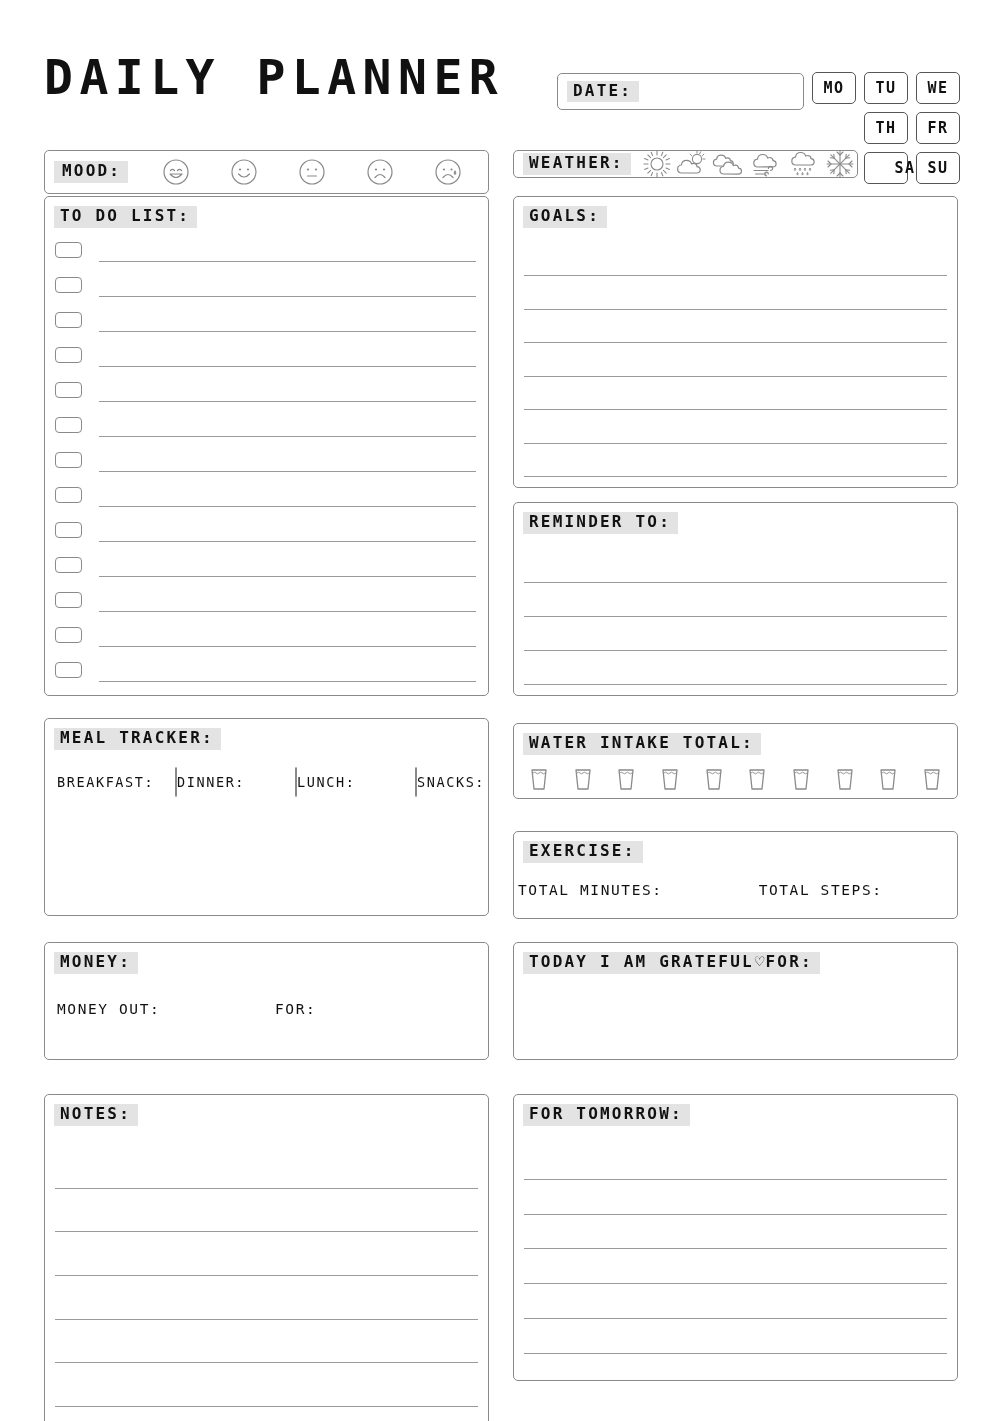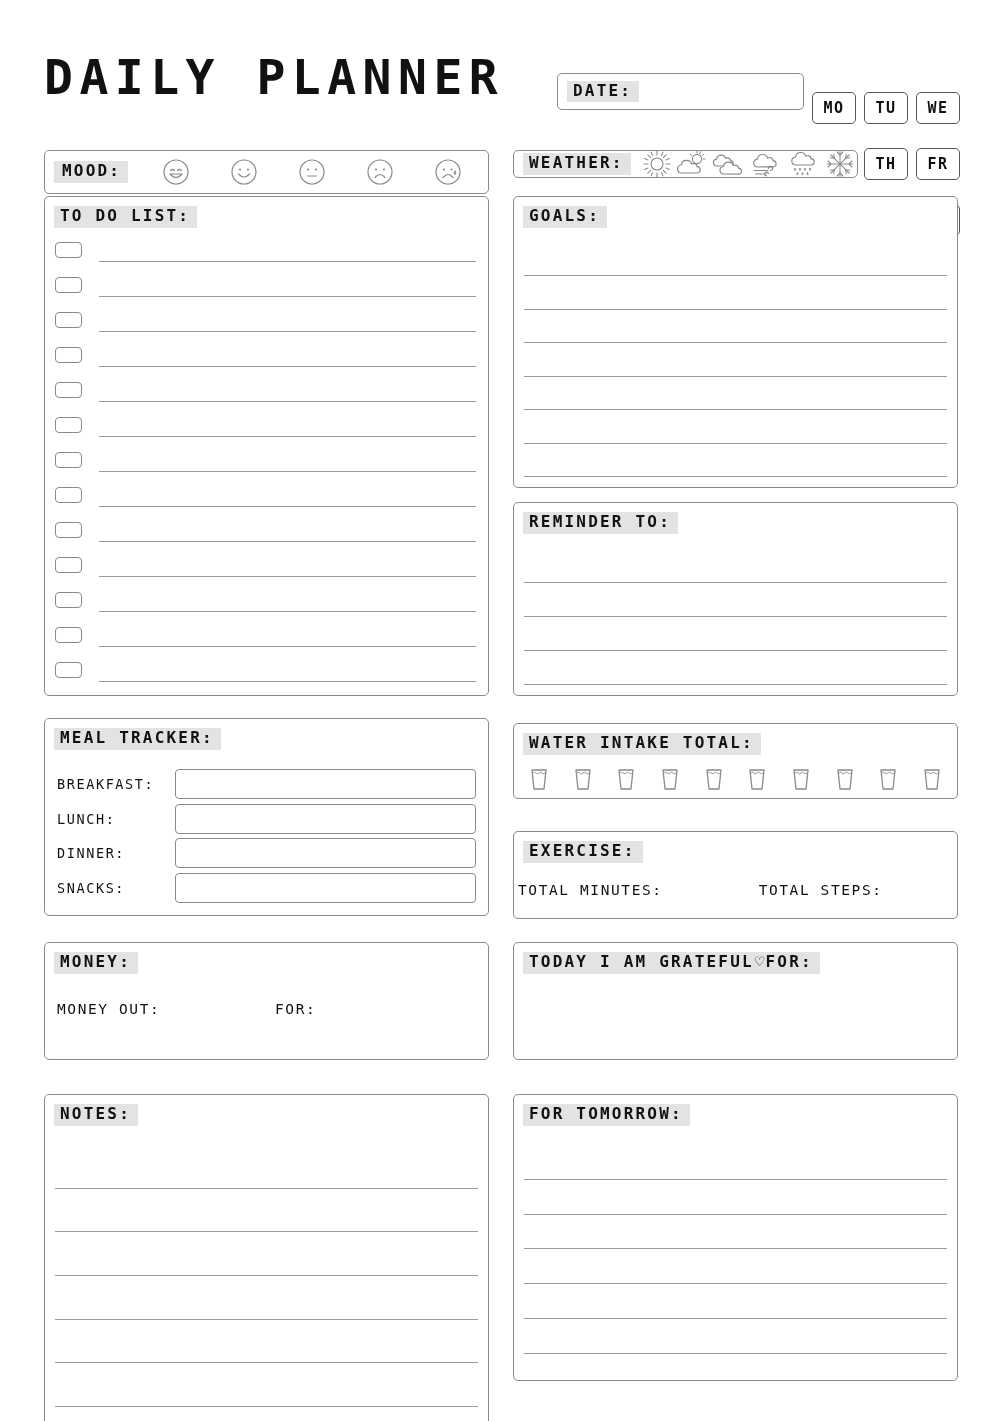--- a/index.html
+++ b/index.html
@@ -73,22 +73,21 @@
   }
   .date-box .hl { font-size: 16px; }
 
   .days {
     position: absolute;
     left: 812px; top: 57px;
     width: 148px;
     display: grid;
     grid-template-columns: repeat(3, 44px);
     grid-template-rows: repeat(3, 32px);
-    gap: 24px 8px;
-    margin-top: 20px;
+    gap: 8px 8px;
   }
   .day {
     display: flex; align-items: center; justify-content: center;
     font-size: 15px; font-weight: bold; letter-spacing: 1.5px;
     border: 1.5px solid #555; border-radius: 5px;
     box-sizing: border-box;
   }
   .day.r2a { grid-column: 2; grid-row: 2; }
   .day.r2b { grid-column: 3; grid-row: 2; }
   .day.r3a { grid-column: 2; grid-row: 3; padding-left: 38px; }
@@ -168,21 +167,21 @@
   .goals .lined { top: 46px; bottom: 10px; }
 
   .reminder { top: 502px; height: 194px; }
   .reminder .lined { top: 46px; bottom: 10px; }
 
   
   .meal { top: 718px; height: 198px; }
   .meal-rows {
     position: absolute;
     left: 12px; right: 12px; top: 48px; bottom: 10px;
-    display: flex; flex-direction: column; justify-content: space-around;
+    display: flex; flex-direction: row; justify-content: space-around;
   }
   .meal-row { display: flex; align-items: center; height: 30px; }
   .meal-row .plain-label { width: 118px; font-size: 13.5px; }
   .meal-input {
     flex: 1;
     height: 30px;
     border: 1.5px solid #8a8a8a;
     border-radius: 4px;
     box-sizing: border-box;
     background: #fff;
@@ -463,25 +462,25 @@
   <div class="col-l box sec meal">
     <div class="sec-title">
       <span class="hl">MEAL TRACKER:</span>
     </div>
     <div class="meal-rows">
       <div class="meal-row">
         <span class="plain-label">BREAKFAST:</span>
         <span class="meal-input"></span>
       </div>
       <div class="meal-row">
-        <span class="plain-label">LUNCH:</span>
+        <span class="plain-label">DINNER:</span>
         <span class="meal-input"></span>
       </div>
       <div class="meal-row">
-        <span class="plain-label">DINNER:</span>
+        <span class="plain-label">LUNCH:</span>
         <span class="meal-input"></span>
       </div>
       <div class="meal-row">
         <span class="plain-label">SNACKS:</span>
         <span class="meal-input"></span>
       </div>
     </div>
   </div>
 
   <div class="col-l box sec money">

